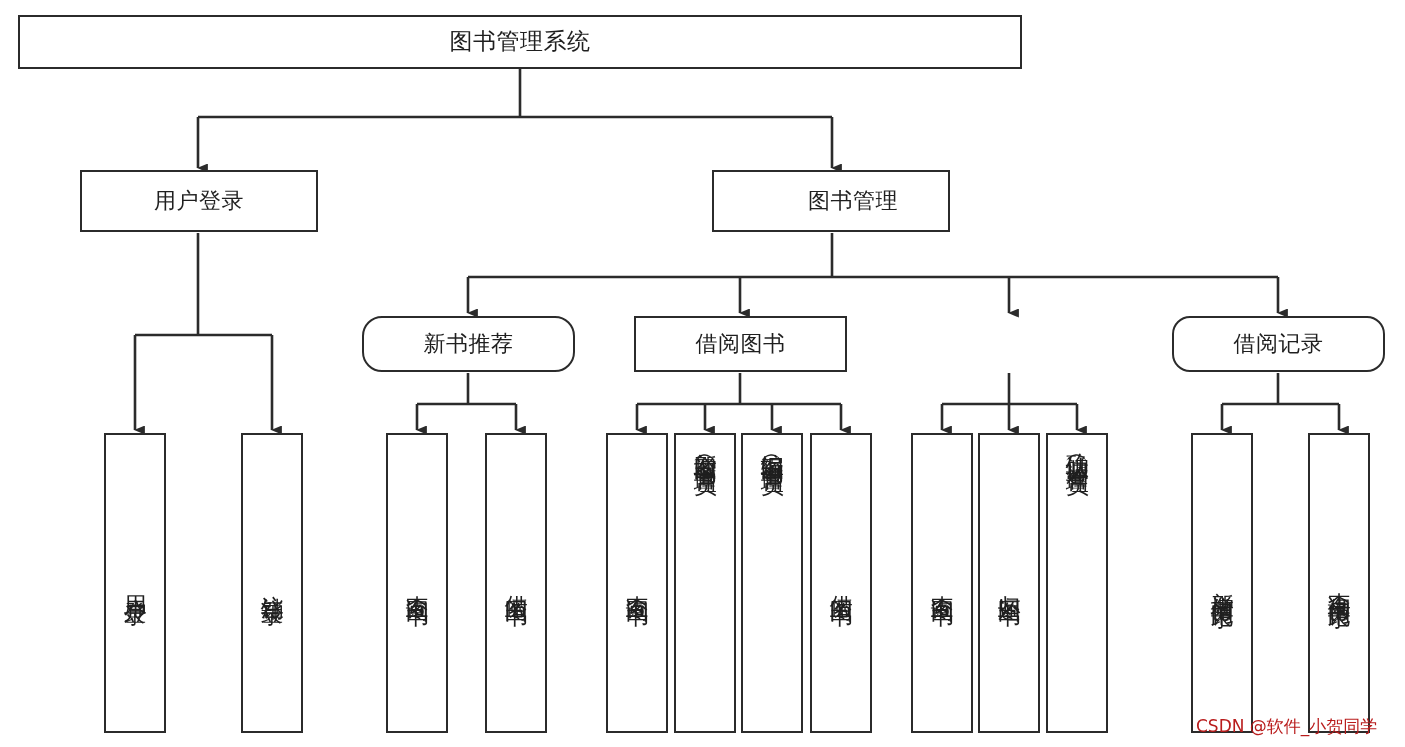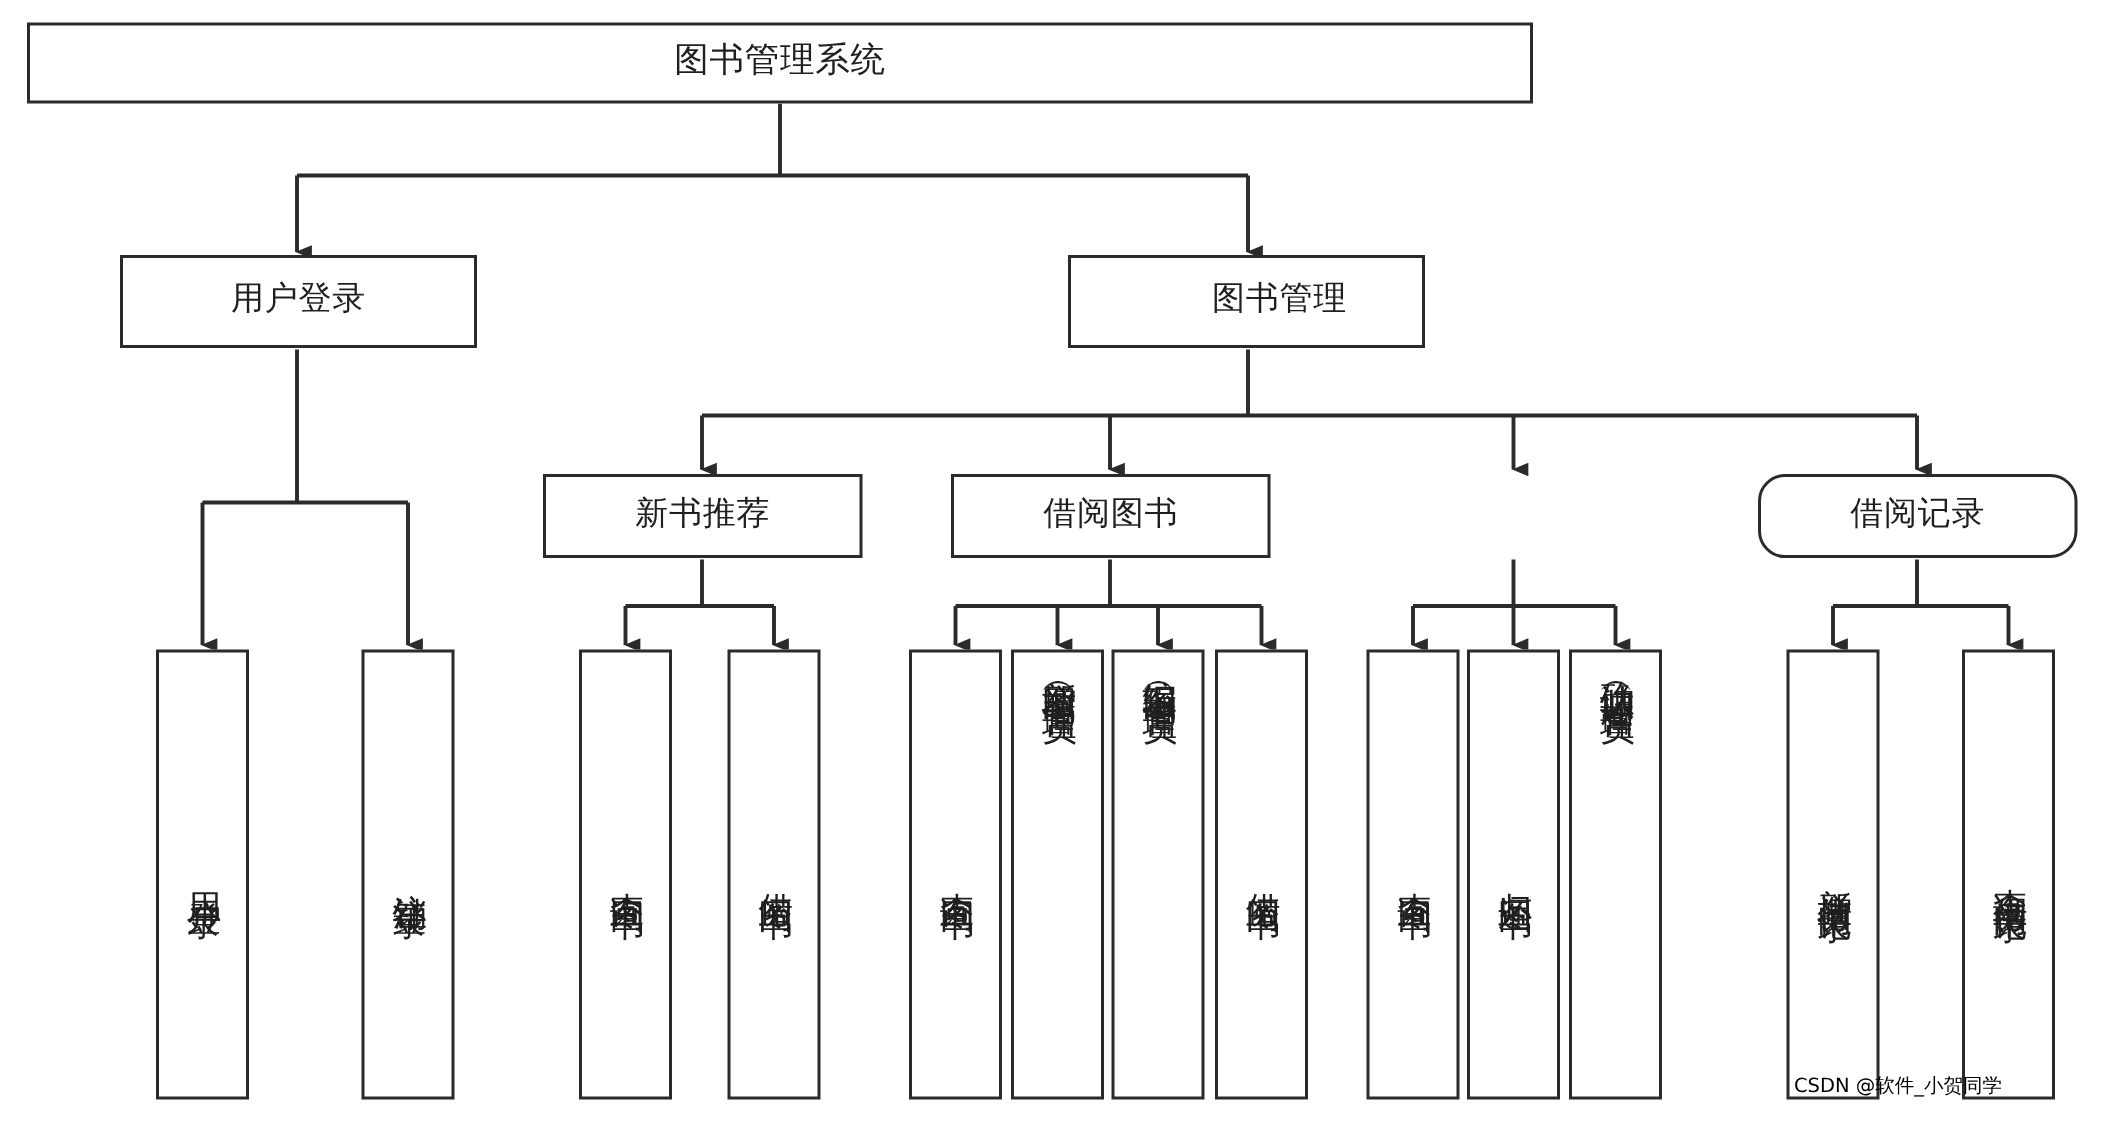--- a/index.html
+++ b/index.html
@@ -38,21 +38,20 @@
   .node .label {
     display: block;
     text-align: center;
     line-height: 1.18;
     letter-spacing: 0.5px;
   }
   
   .node.horiz .label {
     writing-mode: horizontal-tb;
     font-size: 22px;
-    font-family: Liberation Mono, monospace;
   }
   .node.root .label {
     font-size: 23px;
   }
   
   .node.vert {
     align-items: flex-start;
     justify-content: center;
     padding-top: 0;
   }
@@ -65,22 +64,22 @@
     margin: 0 auto;
   }
   
   .node.vert.center-text {
     align-items: center;
   }
   .watermark {
     position: absolute;
     left: 1196px;
     top: 715px;
-    font-size: 13px;
-    color: #000000;
+    font-size: 17px;
+    color: #b91c1c;
     white-space: nowrap;
     font-family: "DejaVu Sans", "Liberation Sans", sans-serif;
   }
 </style>
 </head>
 <body>
 
 <div id="diagram-root">
 
   <svg id="diagram-svg" viewBox="0 0 1405 747" xmlns="http://www.w3.org/2000/svg">
@@ -137,21 +136,21 @@
     <span class="label">图书管理系统</span>
   </div>
 
   <div class="node horiz" style="left:80px; top:170px; width:238px; height:62px;">
     <span class="label">用户登录</span>
   </div>
   <div class="node horiz" style="left:712px; top:170px; width:238px; height:62px;padding-left:44px;">
     <span class="label">图书管理</span>
   </div>
 
-  <div class="node horiz" style="left:362px; top:316px; width:213px; height:56px;">
+  <div class="node horiz" style="left:362px; top:316px; width:213px; height:56px;border-radius:20px;">
     <span class="label">新书推荐</span>
   </div>
   <div class="node horiz" style="left:634px; top:316px; width:213px; height:56px;">
     <span class="label">借阅图书</span>
   </div>
   <div class="node horiz" style="left:1172px; top:316px; width:213px; height:56px;border-radius:18px;">
     <span class="label">借阅记录</span>
   </div>
 
   <div class="node vert center-text" style="left:104px; top:433px; width:62px; height:300px;">

